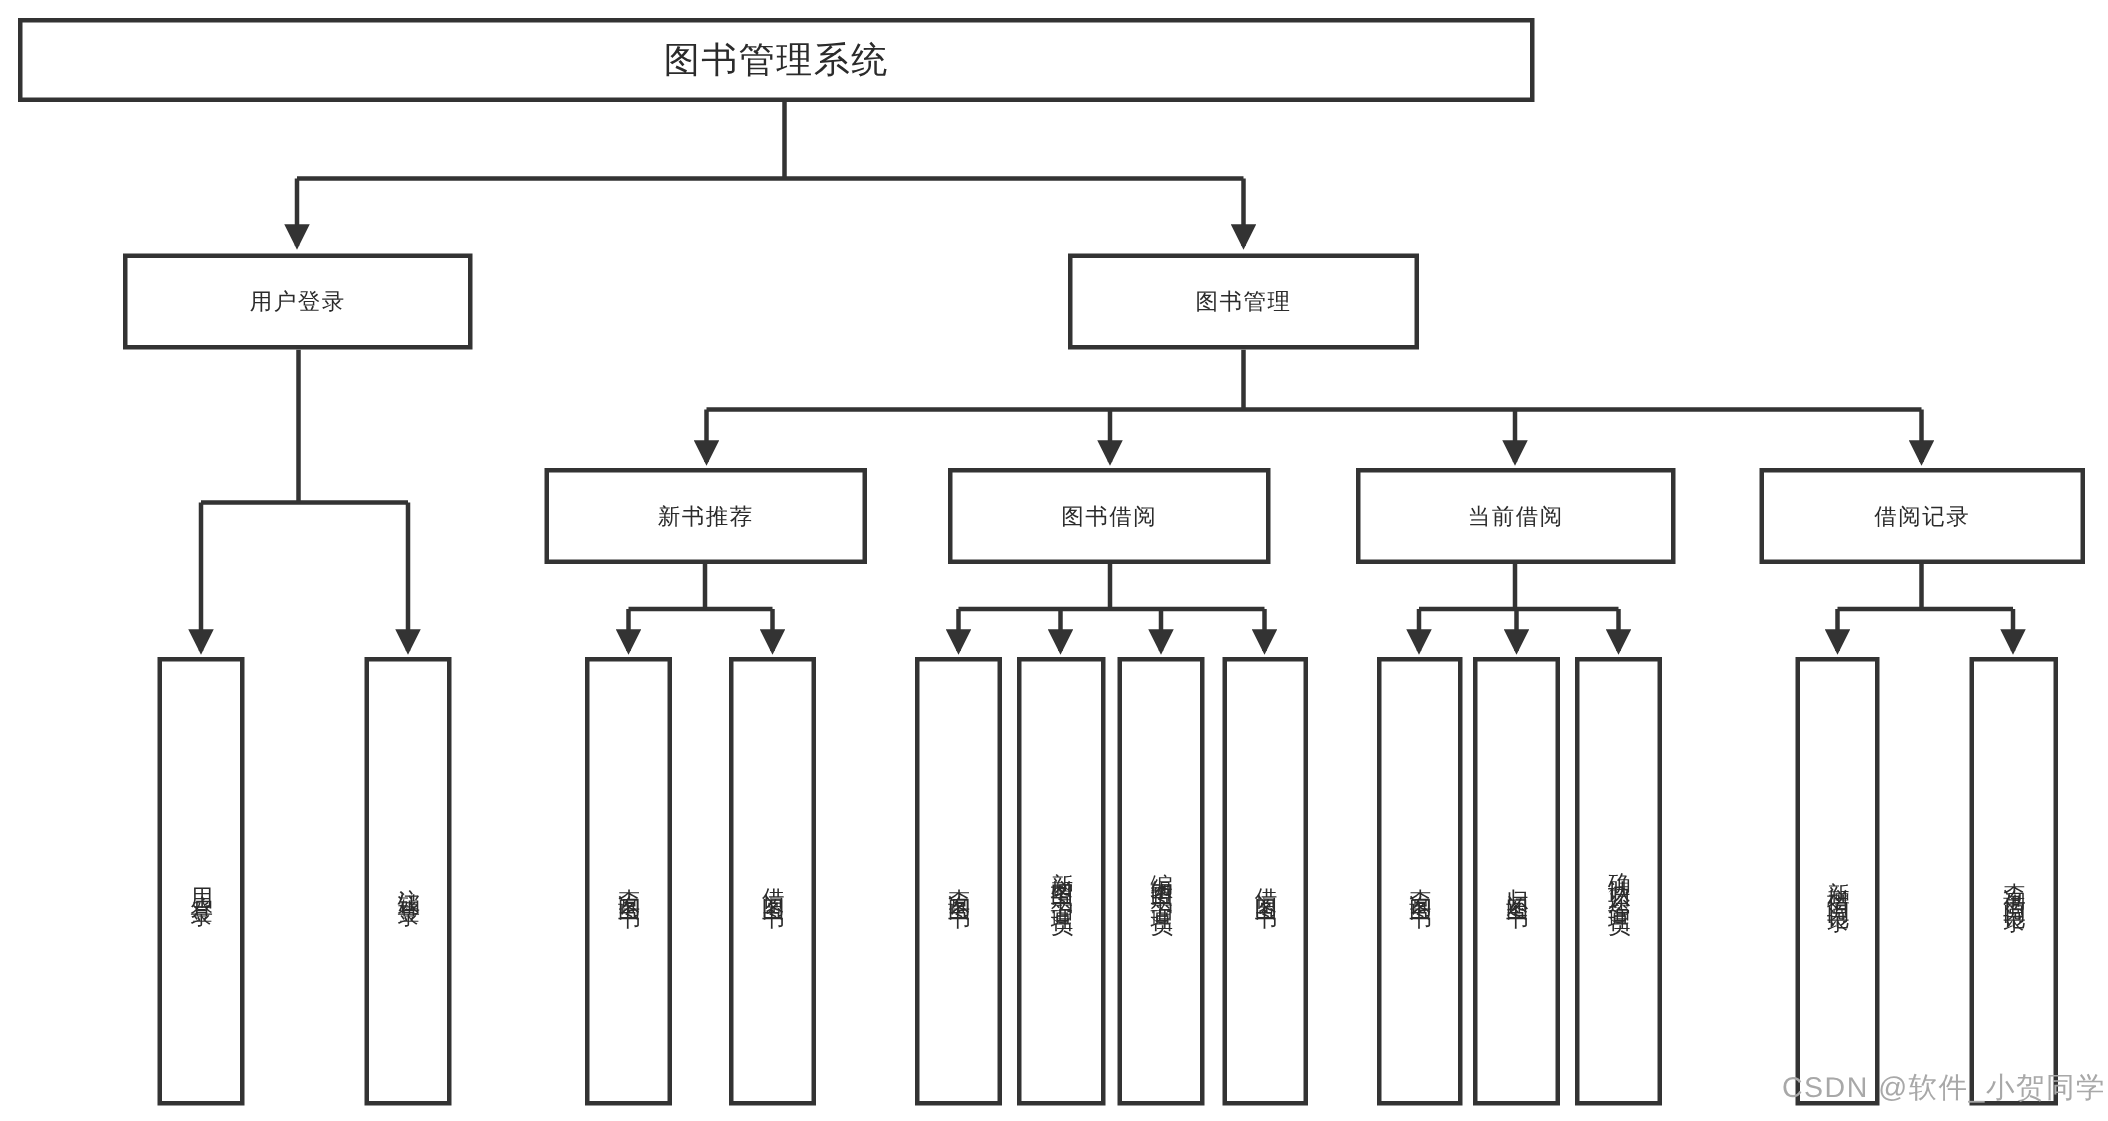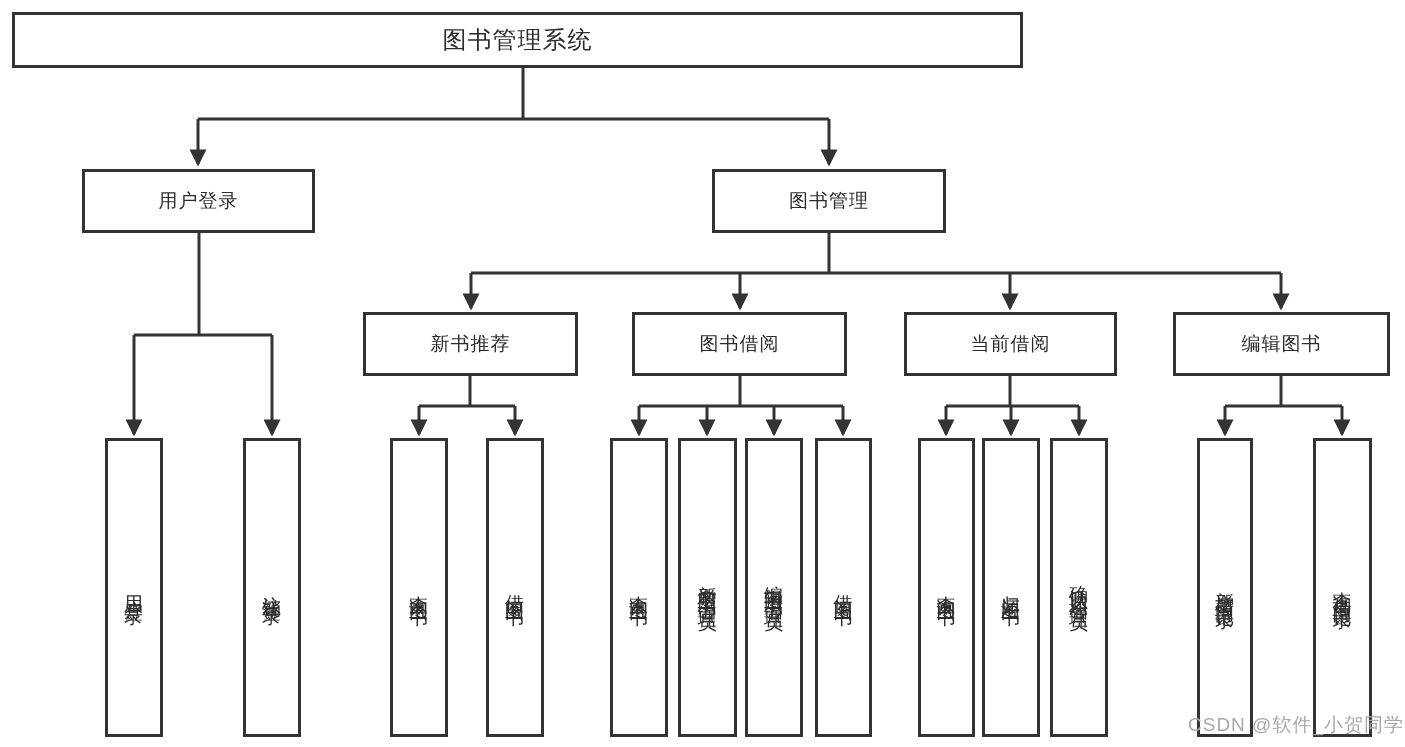--- a/index.html
+++ b/index.html
@@ -13,21 +13,21 @@
   #wires{position:absolute;left:0;top:0;width:1405px;height:747px;}
   .box{
     position:absolute;
     box-sizing:border-box;
     background:#fff;
     border:3px solid #333;
     display:flex;
     align-items:center;
     justify-content:center;
     color:#2b2b2b;
-    font-size:19px;
+    font-size:15px;
     letter-spacing:1px;
     z-index:2;
   }
   .leaf{width:58px;top:438px;height:299px;}
   .leaf span{
     writing-mode:vertical-lr;
     text-orientation:mixed;
     letter-spacing:4px;
     line-height:1.0;
     white-space:nowrap;
@@ -125,21 +125,21 @@
   <div class="box" id="node-book-management">
     <span>图书管理</span>
   </div>
   <div class="box" id="node-book-borrow">
     <span>图书借阅</span>
   </div>
   <div class="box" id="node-current-borrow">
     <span>当前借阅</span>
   </div>
   <div class="box" id="node-borrow-record">
-    <span>编辑图书</span>
+    <span>借阅记录</span>
   </div>
 
   <div class="box leaf" id="leaf-login">
     <span>用户登录</span>
   </div>
   <div class="box leaf" id="leaf-logout">
     <span>注销登录</span>
   </div>
 
   <div class="box leaf" id="leaf-rec-query">

